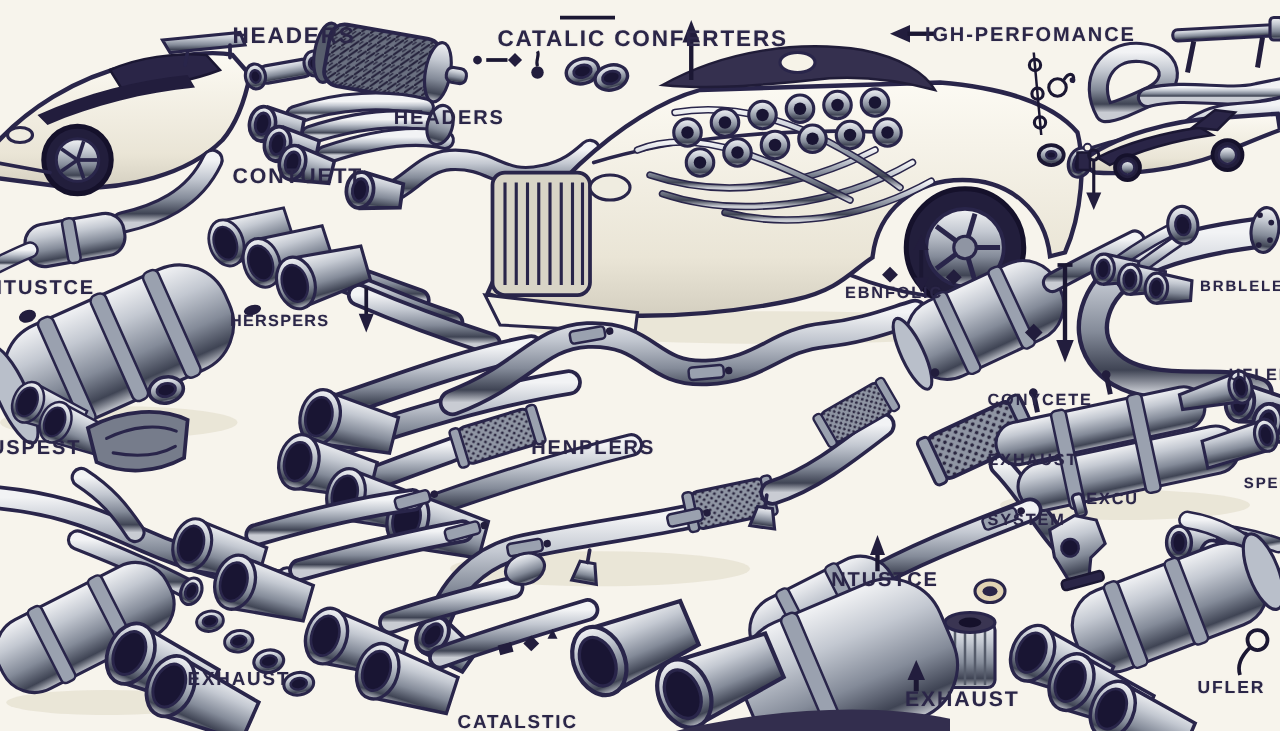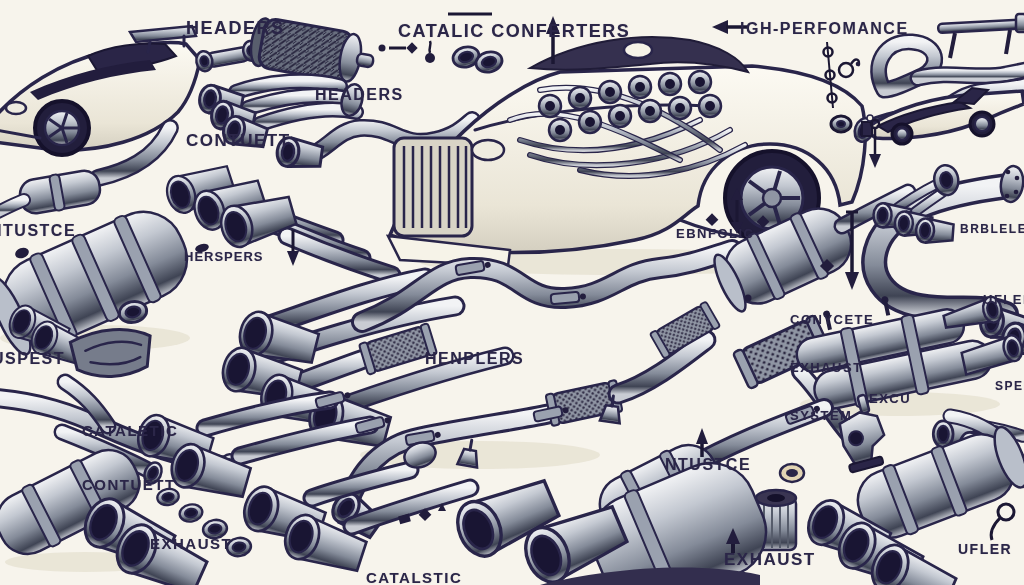--- a/index.html
+++ b/index.html
@@ -597,24 +597,20 @@
 </svg>
 
 <div class="lbl" id="lb-headers-top">HEADERS</div>
 <div class="lbl" id="lb-high-perf">IGH-PERFOMANCE</div>
 <div class="lbl" id="lb-catalytic-top">CATALIC CONFERTERS</div>
 <div class="lbl" id="lb-headers-mid">HEADERS</div>
 <div class="lbl" id="lb-hemalters">CONTUETT</div>
 <div class="lbl" id="lb-ntustce">NTUSTCE</div>
 <div class="lbl" id="lb-herspers">HERSPERS</div>
 <div class="lbl" id="lb-uspest">USPEST</div>
-<div class="lbl" id="lb-cataletic">
-  <div>CATALETIC</div>
-  <div>CONTUETT</div>
-</div>
 <div class="lbl" id="lb-exhaust-bl">EXHAUST</div>
 <div class="lbl" id="lb-henplers">HENPLERS</div>
 <div class="lbl" id="lb-catalstic">
   <div>CATALSTIC</div>
   
 </div>
 <div class="lbl" id="lb-ebnfolic">EBNFOLIC</div>
 <div class="lbl" id="lb-complete">
   <div>CONYCETE</div>
   <div>EXHAUST</div>

